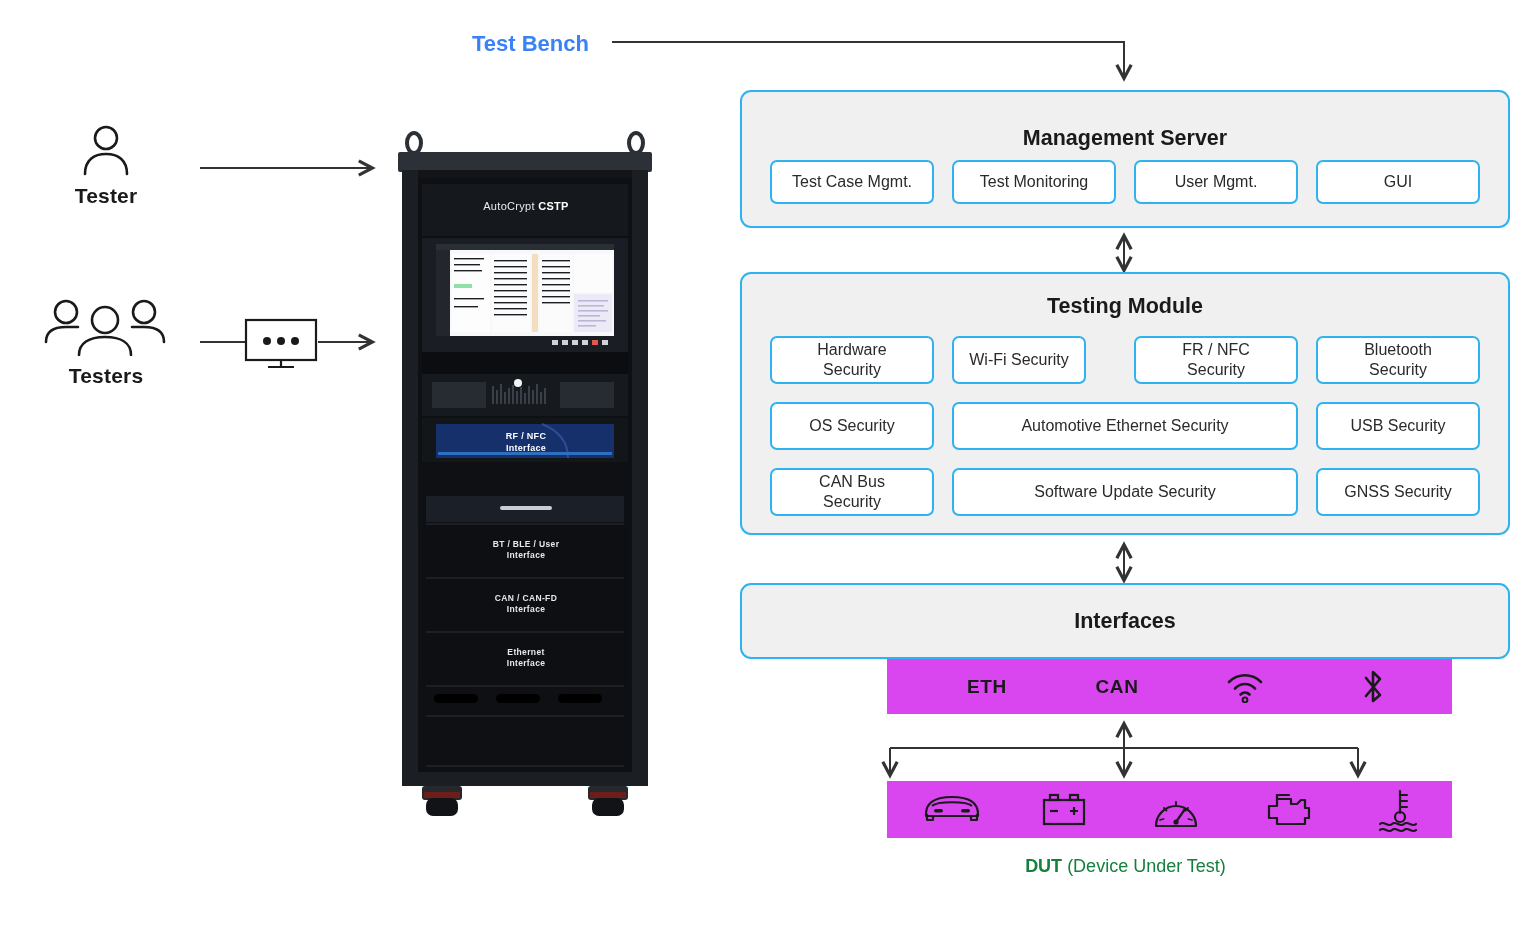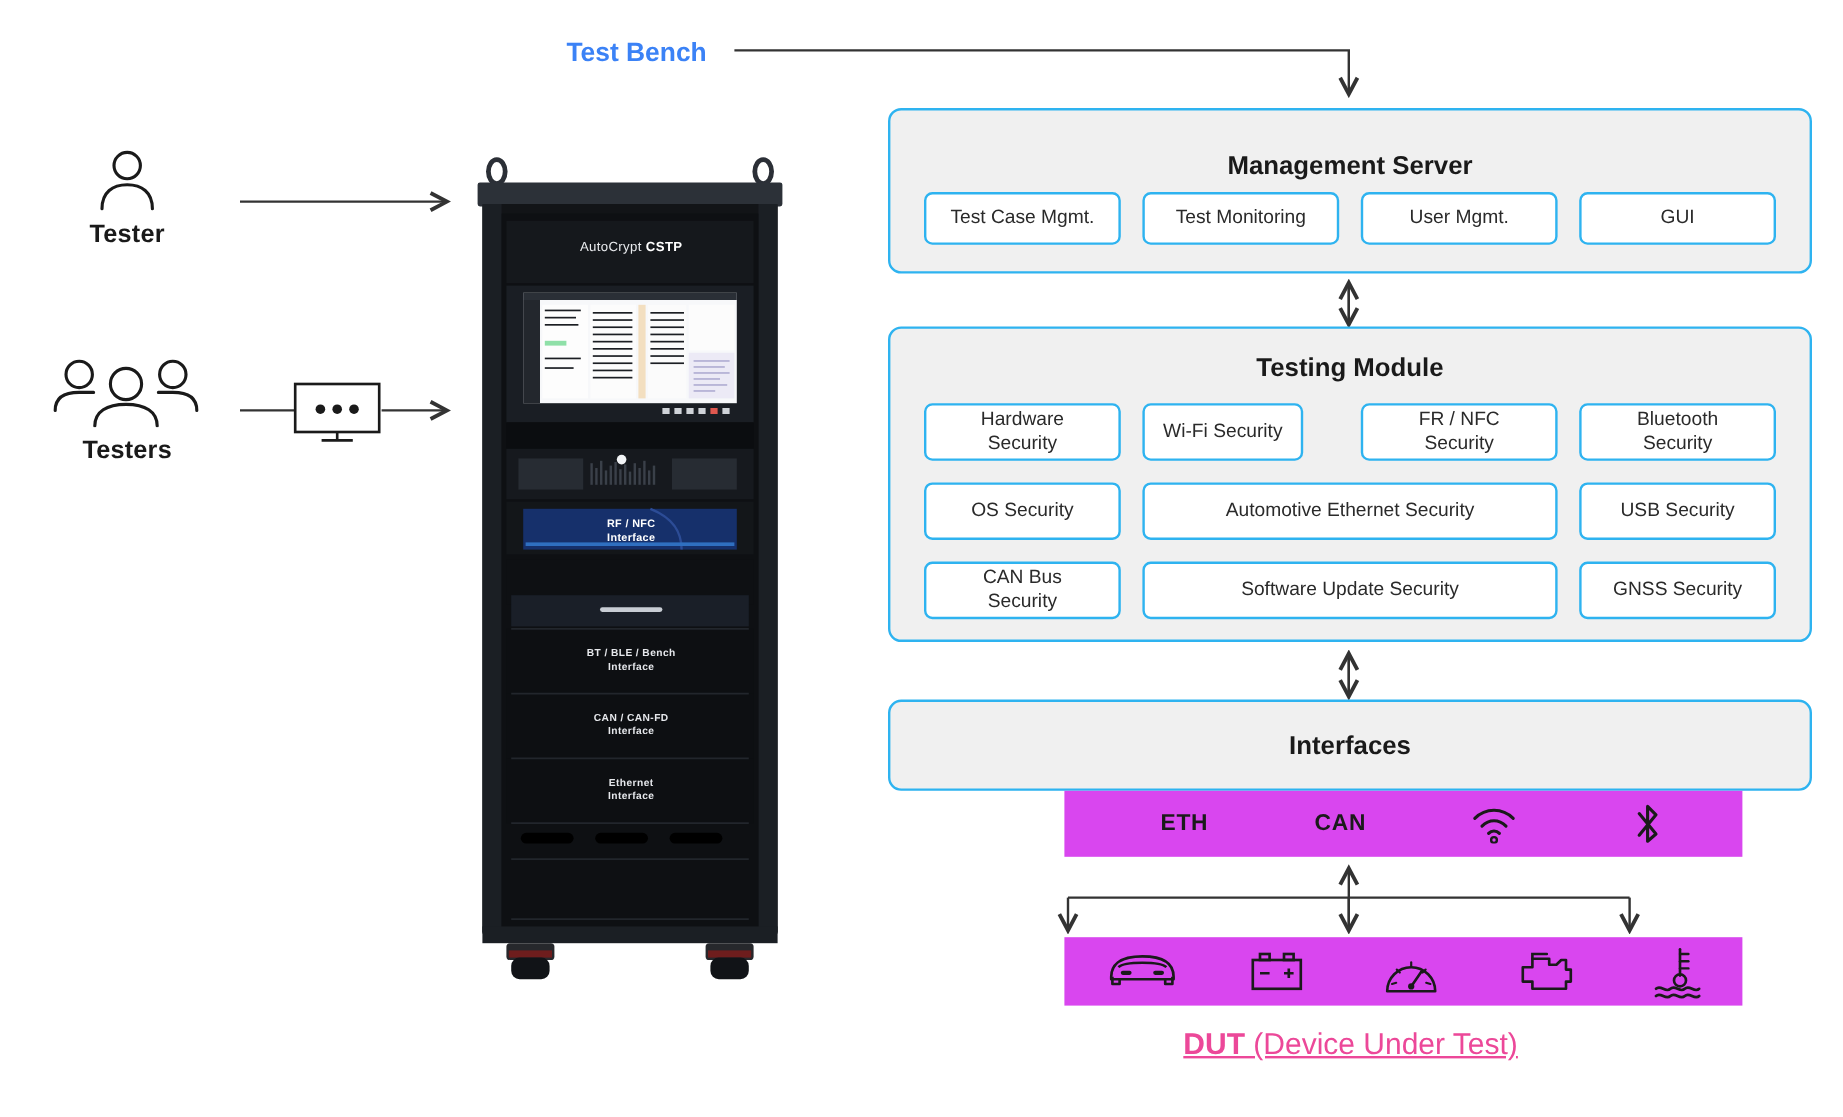--- a/index.html
+++ b/index.html
@@ -73,21 +73,21 @@
     position: absolute;
     background: #d946ef;
     margin-left: 44px;
   }
   .band-item {
     position: absolute; display: flex; align-items: center; justify-content: center;
     font-size: 19px; font-weight: bold; letter-spacing: .6px; color: #1a1a1a;
   }
   .dut-caption {
     position: absolute; width: 100%; text-align: center;
-    font-size: 25px; color: #ec4899; text-decoration: underline;
+    font-size: 18px; color: #15803d;
   }
   .dut-caption b { font-weight: bold; }
 
   svg.lines { position: absolute; left: 0; top: 0; pointer-events: none; }
 </style>
 </head>
 <body>
 
 <div id="root">
 
@@ -294,21 +294,21 @@
     <div class="rack-brand" style="top:134px;">
       <span>AutoCrypt </span><b>CSTP</b>
     </div>
 
     <div class="rfnfc-label" style="top:364px;">
       <div>RF / NFC</div>
       <div>Interface</div>
     </div>
 
     <div class="rack-slot-label" style="top:473px;">
-      <div>BT / BLE / Bench</div>
+      <div>BT / BLE / User</div>
       <div>Interface</div>
     </div>
 
     <div class="rack-slot-label" style="top:527px;">
       <div>CAN / CAN-FD</div>
       <div>Interface</div>
     </div>
 
     <div class="rack-slot-label" style="top:581px;">
       <div>Ethernet</div>

